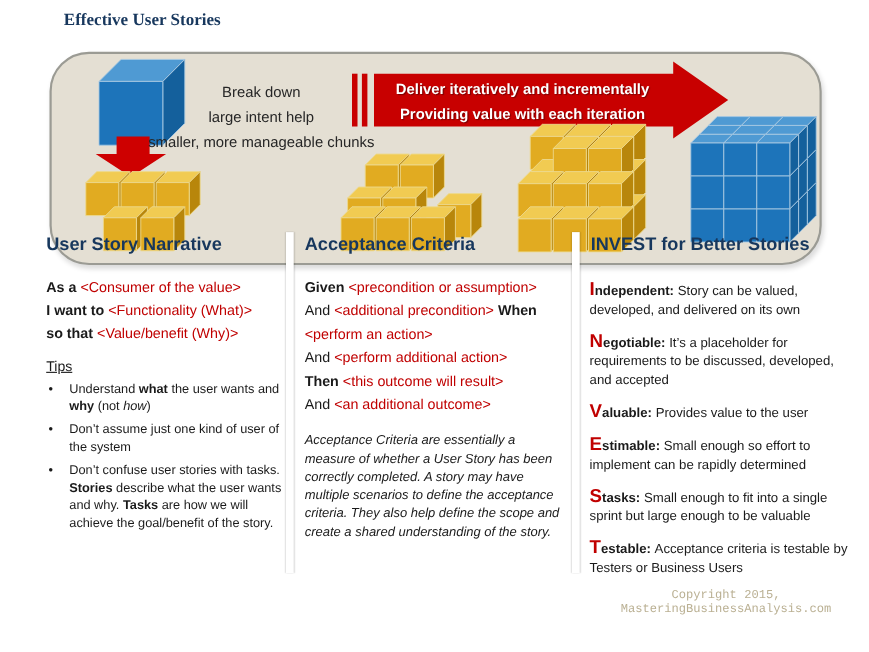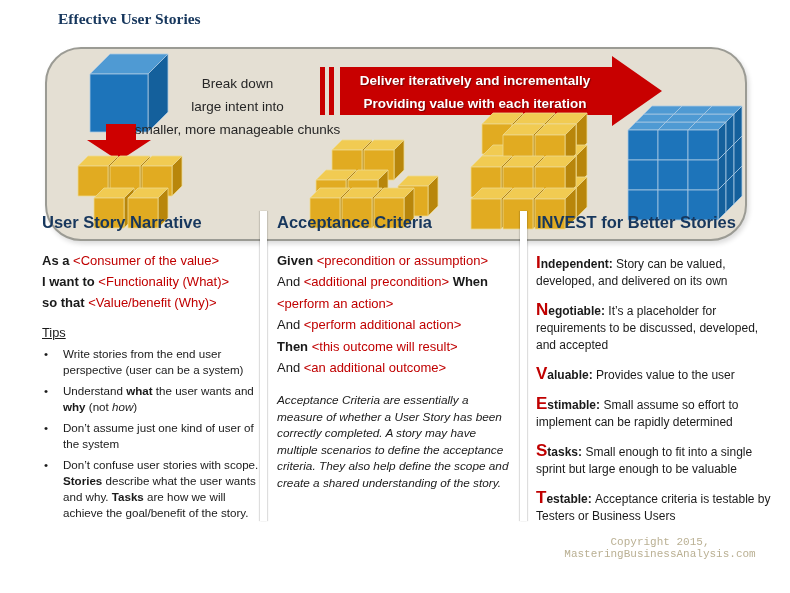--- a/index.html
+++ b/index.html
@@ -176,21 +176,21 @@
         <polygon points="658,160 688,160 688,190 658,190" fill="#1D74BA" stroke="#A9C9E3" stroke-width="0.8"></polygon>
         <polygon points="688,160 718,160 718,190 688,190" fill="#1D74BA" stroke="#A9C9E3" stroke-width="0.8"></polygon>
         <polygon points="628,190 658,190 658,220 628,220" fill="#1D74BA" stroke="#A9C9E3" stroke-width="0.8"></polygon>
         <polygon points="658,190 688,190 688,220 658,220" fill="#1D74BA" stroke="#A9C9E3" stroke-width="0.8"></polygon>
         <polygon points="688,190 718,190 718,220 688,220" fill="#1D74BA" stroke="#A9C9E3" stroke-width="0.8"></polygon>
       </g>
   </svg>
 
   <div class="breakdown">
     <div>Break down</div>
-    <div>large intent into</div>
+    <div>large intent help</div>
     <div>smaller, more manageable chunks</div>
   </div>
 
   <div class="arrow-text">
     <div>Deliver iteratively and incrementally</div>
     <div>Providing value with each iteration</div>
   </div>
 
   <div class="divider" style="left:260px;"></div>
   <div class="divider" style="left:520px;"></div>
@@ -198,40 +198,39 @@
   <div class="col-heading" style="left:42px;">User Story Narrative</div>
   <div class="col-heading" style="left:277px;">Acceptance Criteria</div>
   <div class="col-heading" style="left:537px;">INVEST for Better Stories</div>
 
   <div class="col" style="left:42px;top:250px;width:222px;">
     <div class="tmpl-line"><span class="b">As a </span><span class="r">&lt;Consumer of the value&gt;</span></div>
     <div class="tmpl-line"><span class="b">I want to </span><span class="r">&lt;Functionality (What)&gt;</span></div>
     <div class="tmpl-line"><span class="b">so that </span><span class="r">&lt;Value/benefit (Why)&gt;</span></div>
     <div class="tips-label">Tips</div>
     <ul class="tips">
-      <li><span>Write stories from the end user perspective (user can be a system)</span></li>
       <li><span>Understand </span><span class="b">what</span><span> the user wants and </span><span class="b">why</span><span> (not </span><span class="i">how</span><span>)</span></li>
       <li><span>Don’t assume just one kind of user of the system</span></li>
-      <li><span>Don’t confuse user stories with scope. </span><span class="b">Stories</span><span> describe what the user wants and why. </span><span class="b">Tasks</span><span> are how we will achieve the goal/benefit of the story.</span></li>
+      <li><span>Don’t confuse user stories with tasks. </span><span class="b">Stories</span><span> describe what the user wants and why. </span><span class="b">Tasks</span><span> are how we will achieve the goal/benefit of the story.</span></li>
     </ul>
   </div>
 
   <div class="col scenario" style="left:277px;top:250px;width:236px;">
     <div class="tmpl-line"><span class="b">Given </span><span class="r">&lt;precondition or assumption&gt;</span></div>
     <div class="tmpl-line"><span>And </span><span class="r">&lt;additional precondition&gt;</span><span class="b"> When</span></div>
     <div class="tmpl-line"><span class="r">&lt;perform an action&gt;</span></div>
     <div class="tmpl-line"><span>And </span><span class="r">&lt;perform additional action&gt;</span></div>
     <div class="tmpl-line"><span class="b">Then </span><span class="r">&lt;this outcome will result&gt;</span></div>
     <div class="tmpl-line"><span>And </span><span class="r">&lt;an additional outcome&gt;</span></div>
     <div class="ac-paragraph">Acceptance Criteria are essentially a measure of whether a User Story has been correctly completed. A story may have multiple scenarios to define the acceptance criteria. They also help define the scope and create a shared understanding of the story.</div>
   </div>
 
   <div class="col" style="left:536px;top:254px;width:248px;">
     <div class="invest-item"><span class="L">I</span><span class="b">ndependent</span><span class="b">: </span><span>Story can be valued, developed, and delivered on its own</span></div>
     <div class="invest-item"><span class="L">N</span><span class="b">egotiable</span><span class="b">: </span><span>It’s a placeholder for requirements to be discussed, developed, and accepted</span></div>
     <div class="invest-item"><span class="L">V</span><span class="b">aluable</span><span class="b">: </span><span>Provides value to the user</span></div>
-    <div class="invest-item"><span class="L">E</span><span class="b">stimable</span><span class="b">: </span><span>Small assume so effort to implement can be rapidly determined</span></div>
+    <div class="invest-item"><span class="L">E</span><span class="b">stimable</span><span class="b">: </span><span>Small enough so effort to implement can be rapidly determined</span></div>
     <div class="invest-item"><span class="L">S</span><span class="b">tasks</span><span class="b">: </span><span>Small enough to fit into a single sprint but large enough to be valuable</span></div>
     <div class="invest-item"><span class="L">T</span><span class="b">estable</span><span class="b">: </span><span>Acceptance criteria is testable by Testers or Business Users</span></div>
     <div class="copyright">Copyright 2015, MasteringBusinessAnalysis.com</div>
   </div>
 
 </div>
 
 </body></html>

